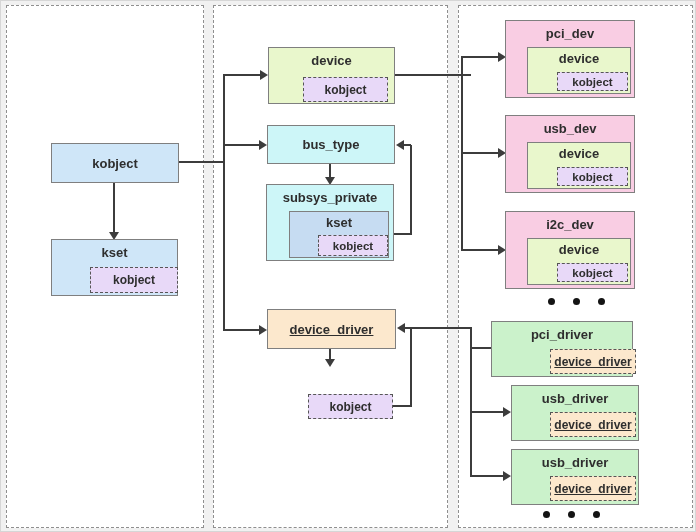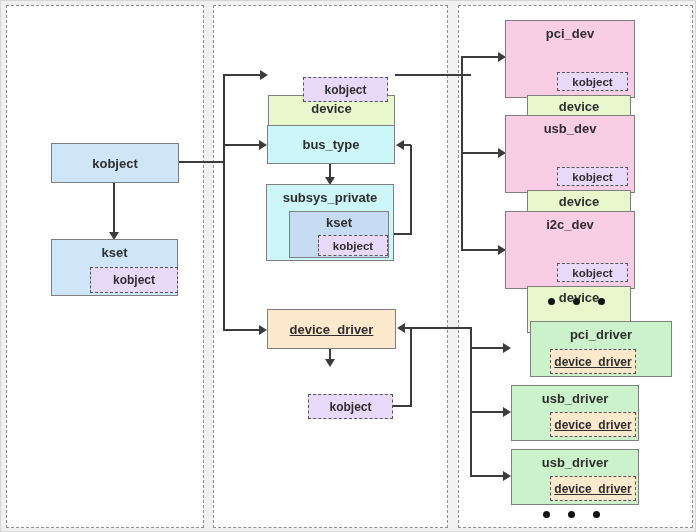--- a/index.html
+++ b/index.html
@@ -14,21 +14,21 @@
   .box{
     position:absolute;box-sizing:border-box;border:1px solid #7f7f7f;
     color:#2e2e2e;font-weight:bold;font-size:13px;text-align:center;
   }
   .box.center{display:flex;align-items:center;justify-content:center;}
   .box.title-top{padding-top:5px;}
   .box.dashed{border:1.5px dashed #565656;font-size:12px;display:flex;align-items:center;justify-content:center;}
   .box.small{font-size:11.5px;}
   .c-blue{background:#cfe6f8;}
   .c-purple{background:#e8d9f8;}
-  .c-lime{background:#e9f7cc;margin-top:48px;}
+  .c-lime{background:#e9f7cc;}
   .c-cyan{background:#cdf6f8;}
   .c-ksetblue{background:#c6dcf2;}
   .c-peach{background:#fce8cd;text-decoration:underline;}
   .c-pink{background:#f9cde3;}
   .c-green{background:#cbf2cb;}
   .hl,.vl{position:absolute;background:#3c3c3c;}
   .hl{height:2px;}
   .vl{width:2px;}
   .ar{position:absolute;width:0;height:0;border-top:5px solid transparent;border-bottom:5px solid transparent;border-left:8px solid #3c3c3c;}
   .al{position:absolute;width:0;height:0;border-top:5px solid transparent;border-bottom:5px solid transparent;border-right:8px solid #3c3c3c;}
@@ -154,21 +154,21 @@
     <span class="lbl">device</span>
   </div>
   <div class="box c-purple dashed small" style="left:556px;top:262px;width:71px;height:19px">
     <span class="lbl">kobject</span>
   </div>
 
   <div class="dot" style="left:547px;top:297px"></div>
   <div class="dot" style="left:572px;top:297px"></div>
   <div class="dot" style="left:597px;top:297px"></div>
 
-  <div class="box c-green title-top" style="left:529px;top:320px;width:142px;height:56px">
+  <div class="box c-green title-top" style="left:490px;top:320px;width:142px;height:56px">
     <span class="lbl">pci_driver</span>
   </div>
   <div class="box c-peach dashed" style="left:549px;top:348px;width:86px;height:25px">
     <span class="lbl">device_driver</span>
   </div>
 
   <div class="box c-green title-top" style="left:510px;top:384px;width:128px;height:56px">
     <span class="lbl">usb_driver</span>
   </div>
   <div class="box c-peach dashed" style="left:549px;top:411px;width:86px;height:25px">

